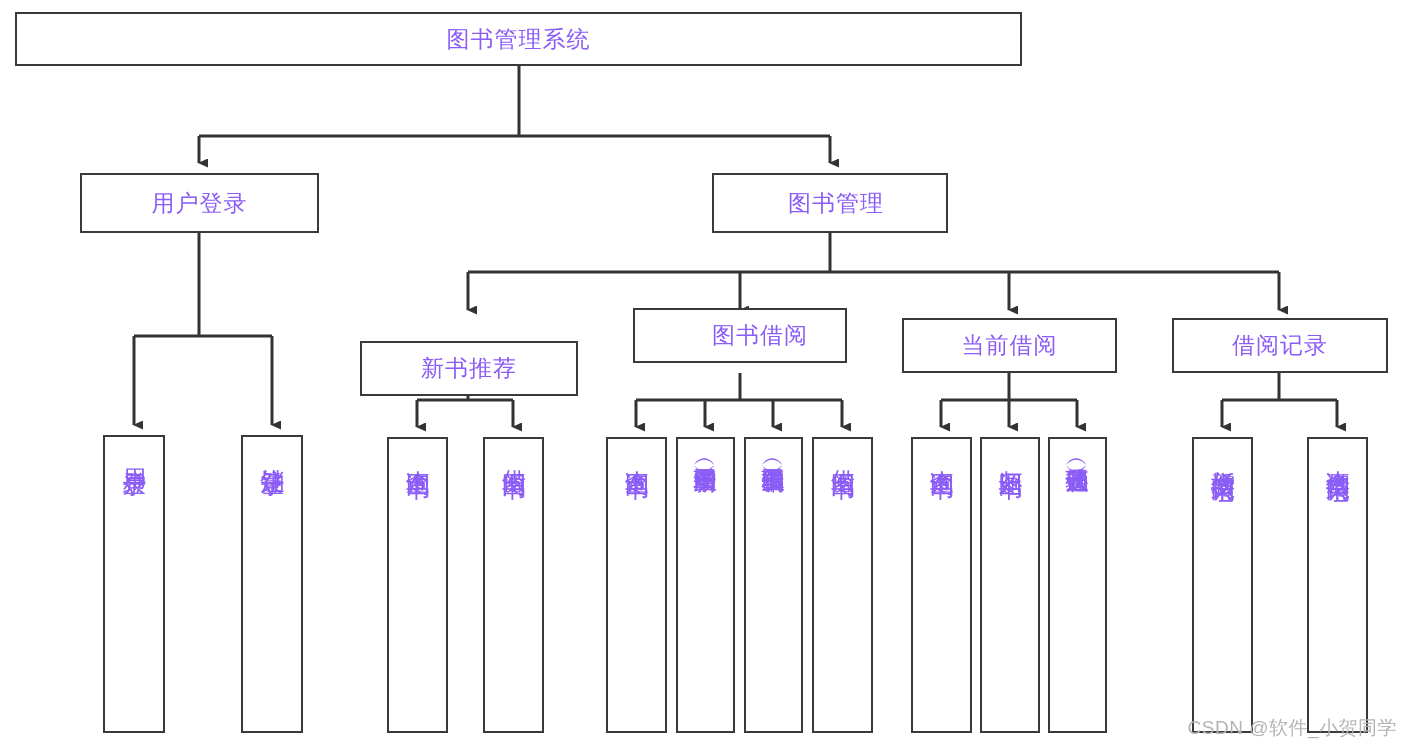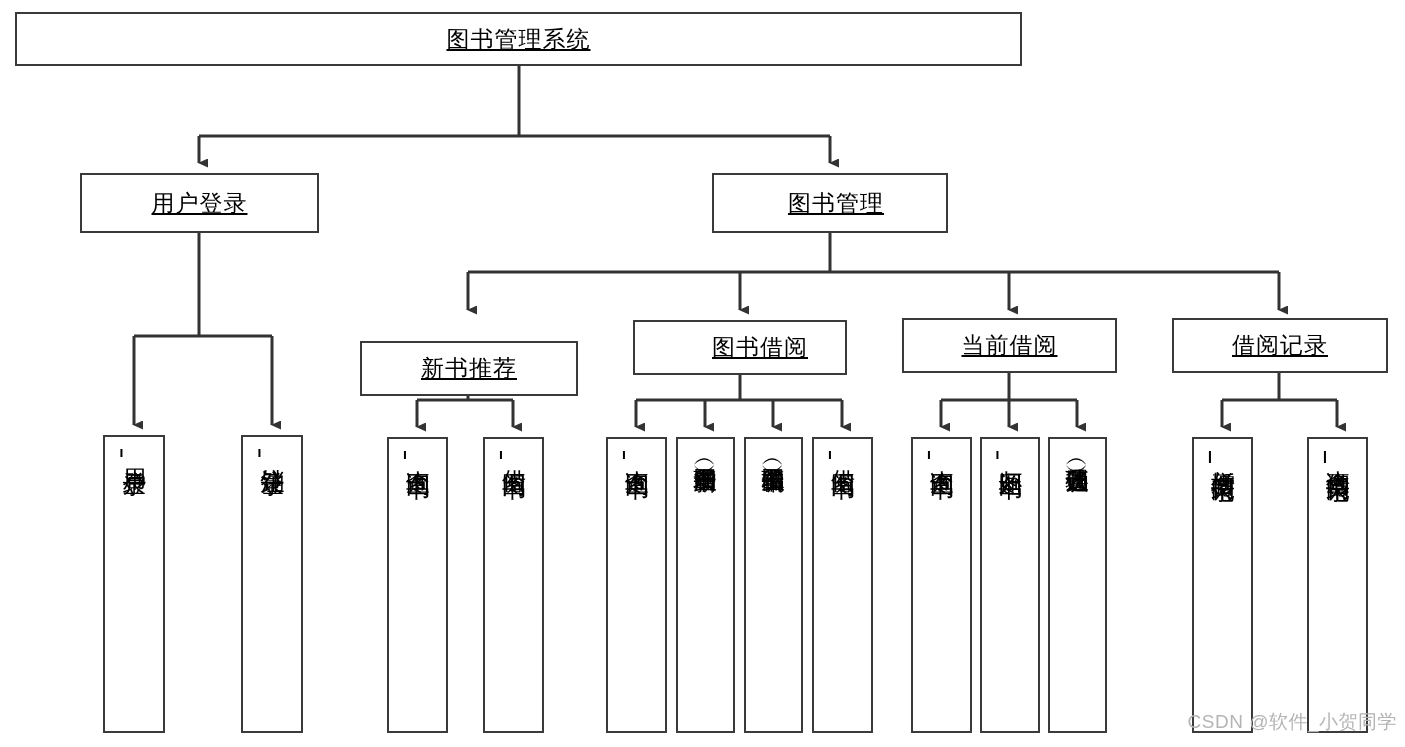--- a/index.html
+++ b/index.html
@@ -27,22 +27,21 @@
     pointer-events: none;
   }
   .node {
     position: absolute;
     box-sizing: border-box;
     background: #ffffff;
     border: 2px solid #3a3a3a;
     display: flex;
     align-items: center;
     justify-content: center;
-    color: #000000;
-    text-decoration: underline;
+    color: #8b5cf6;
   }
   .node.horizontal {
     font-size: 23px;
     letter-spacing: 1px;
   }
   .node.vertical {
     align-items: flex-start;
     justify-content: center;
     padding-top: 12px;
   }
@@ -55,21 +54,21 @@
     white-space: nowrap;
   }
   .node.vertical.tight .vtext {
     font-size: 23px;
     letter-spacing: 0px;
     line-height: 1.05;
   }
   #watermark {
     position: absolute;
     right: 8px;
-    bottom: 12px;
+    bottom: 6px;
     font-size: 19px;
     color: #b4b4b4;
     letter-spacing: 0.5px;
     user-select: none;
     white-space: nowrap;
   }
 </style>
 </head>
 <body>
 
@@ -132,21 +131,21 @@
   <div class="node horizontal" style="left:80px; top:173px; width:239px; height:60px;">
     <span>用户登录</span>
   </div>
   <div class="node horizontal" style="left:712px; top:173px; width:236px; height:60px;padding-left:12px;">
     <span>图书管理</span>
   </div>
 
   <div class="node horizontal" style="left:360px; top:318px; width:218px; height:55px;margin-top:23px;">
     <span>新书推荐</span>
   </div>
-  <div class="node horizontal" style="left:633px; top:320px; width:214px; height:55px;padding-left:40px;">
+  <div class="node horizontal" style="left:633px; top:308px; width:214px; height:55px;padding-left:40px;">
     <span>图书借阅</span>
   </div>
   <div class="node horizontal" style="left:902px; top:318px; width:215px; height:55px;align-items:center;">
     <span>当前借阅</span>
   </div>
   <div class="node horizontal" style="left:1172px; top:318px; width:216px; height:55px;">
     <span>借阅记录</span>
   </div>
 
   <div class="node vertical" style="left:103px; top:435px; width:62px; height:298px;">

